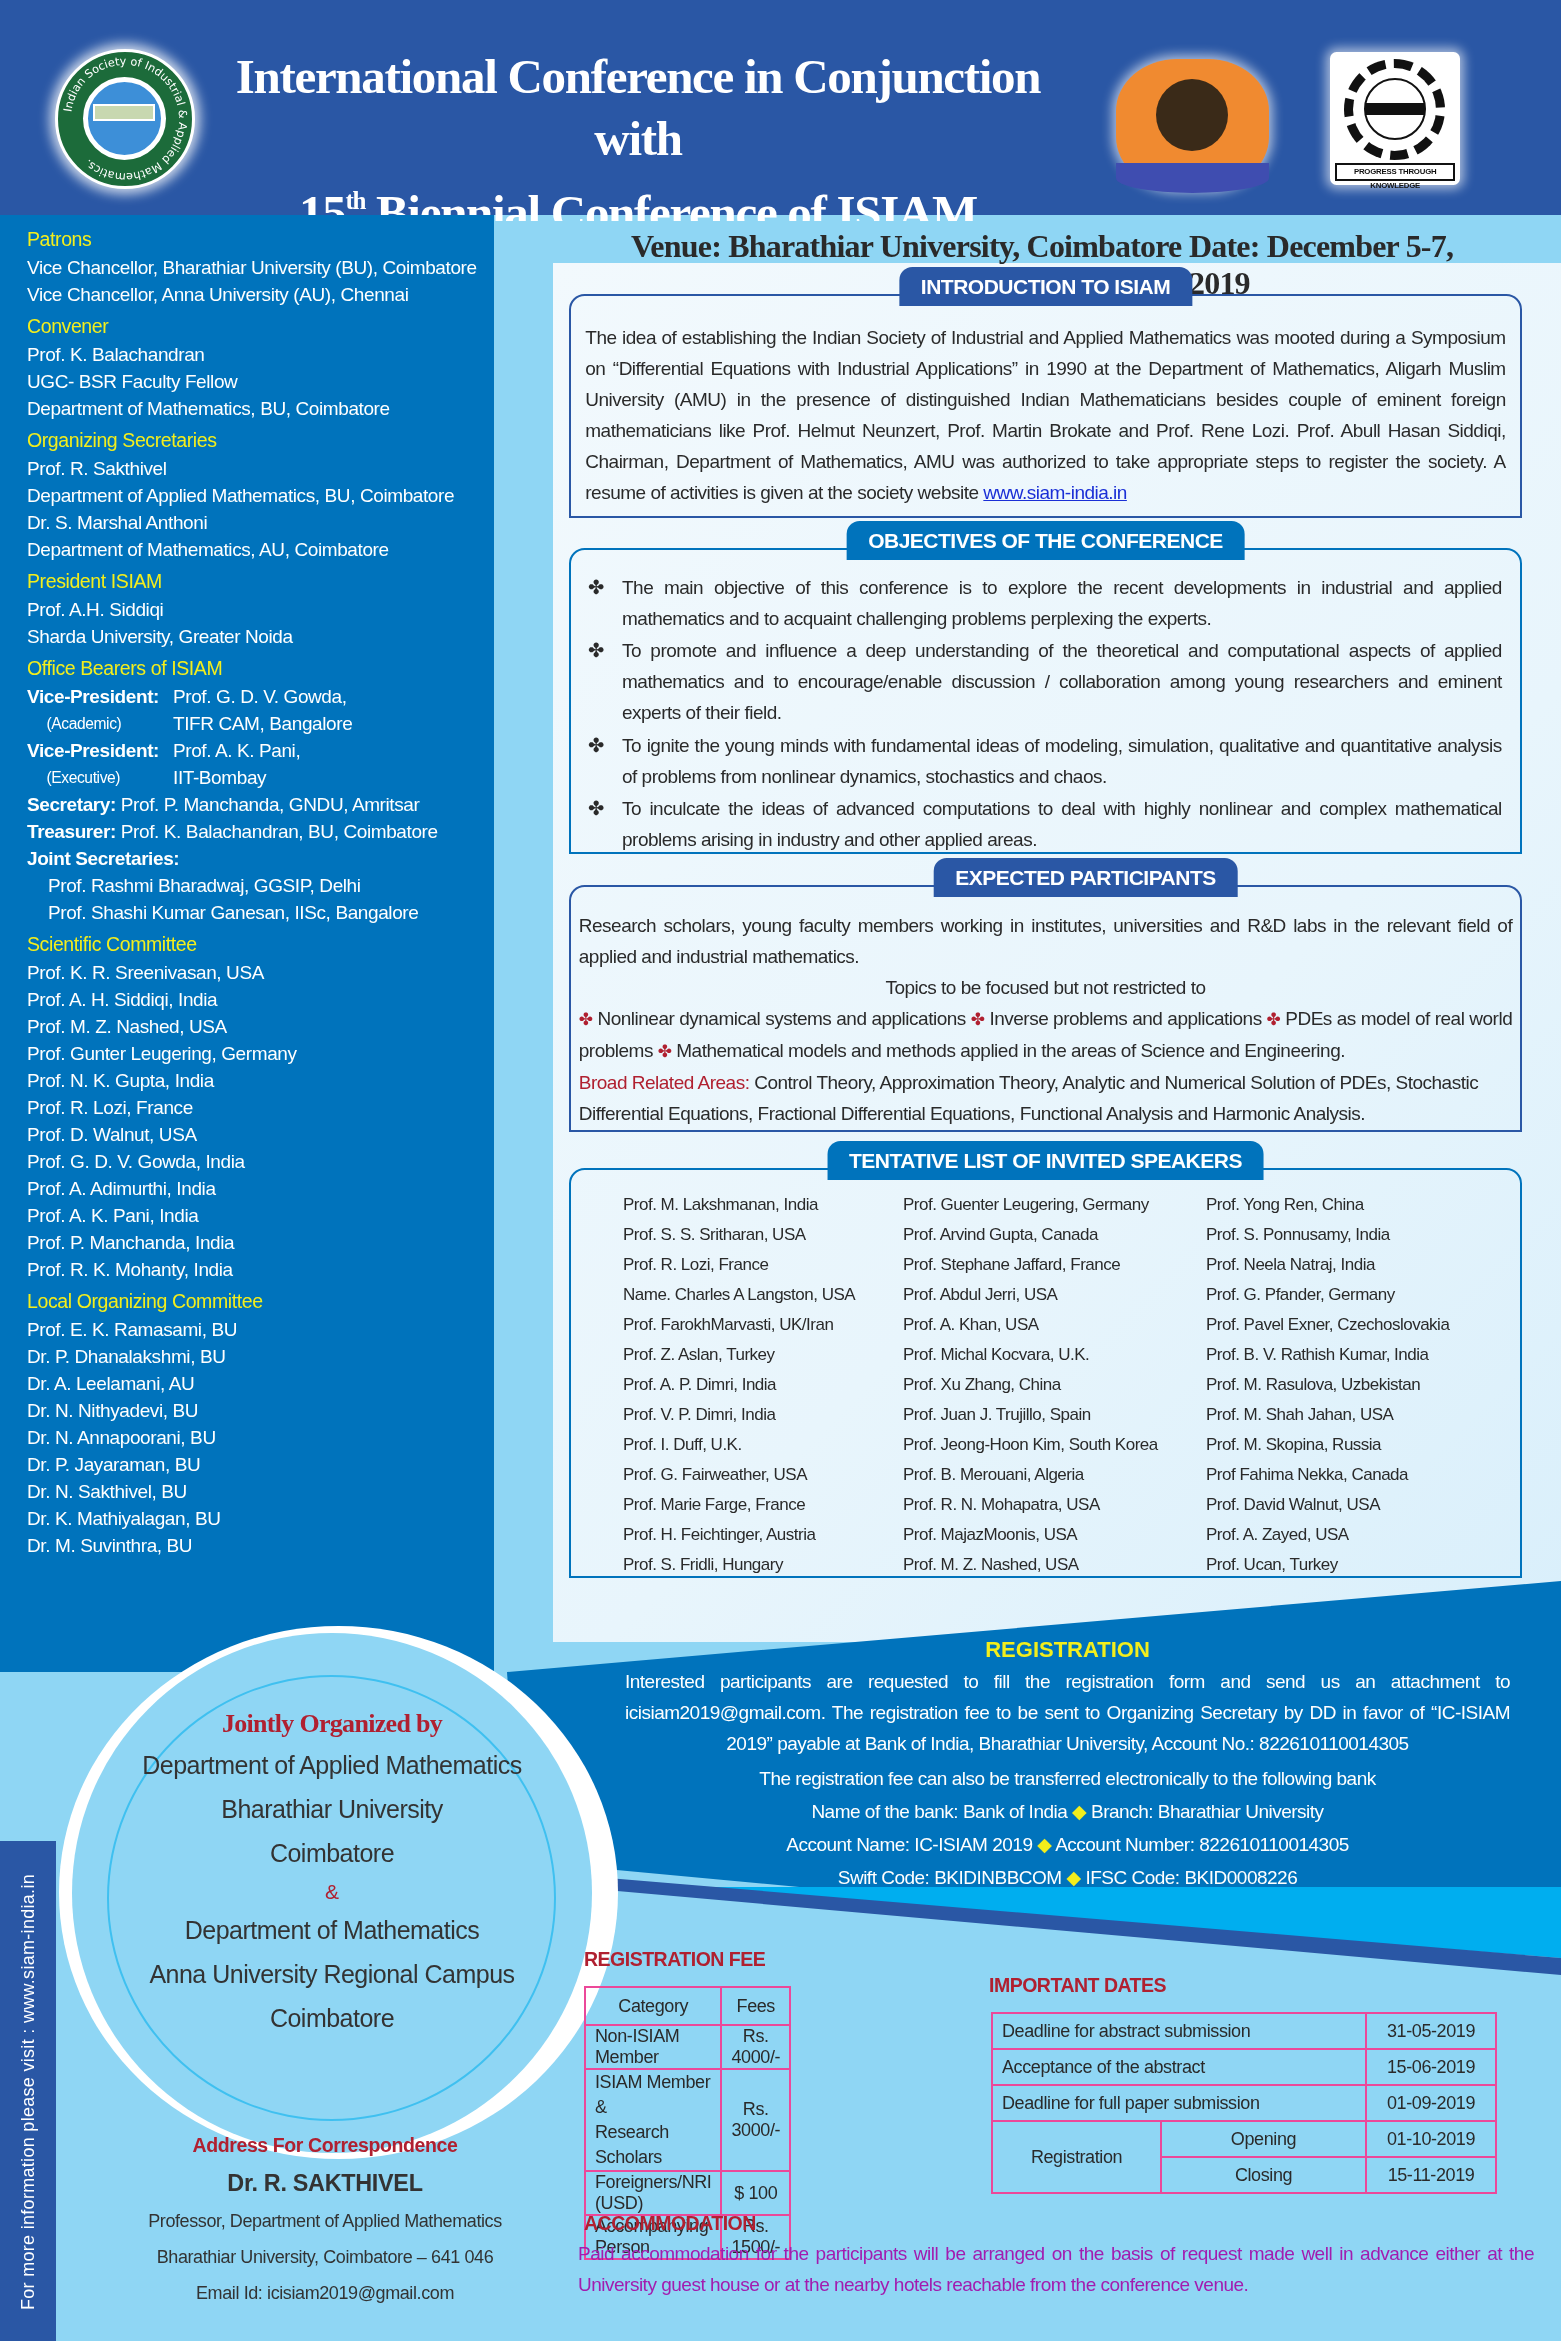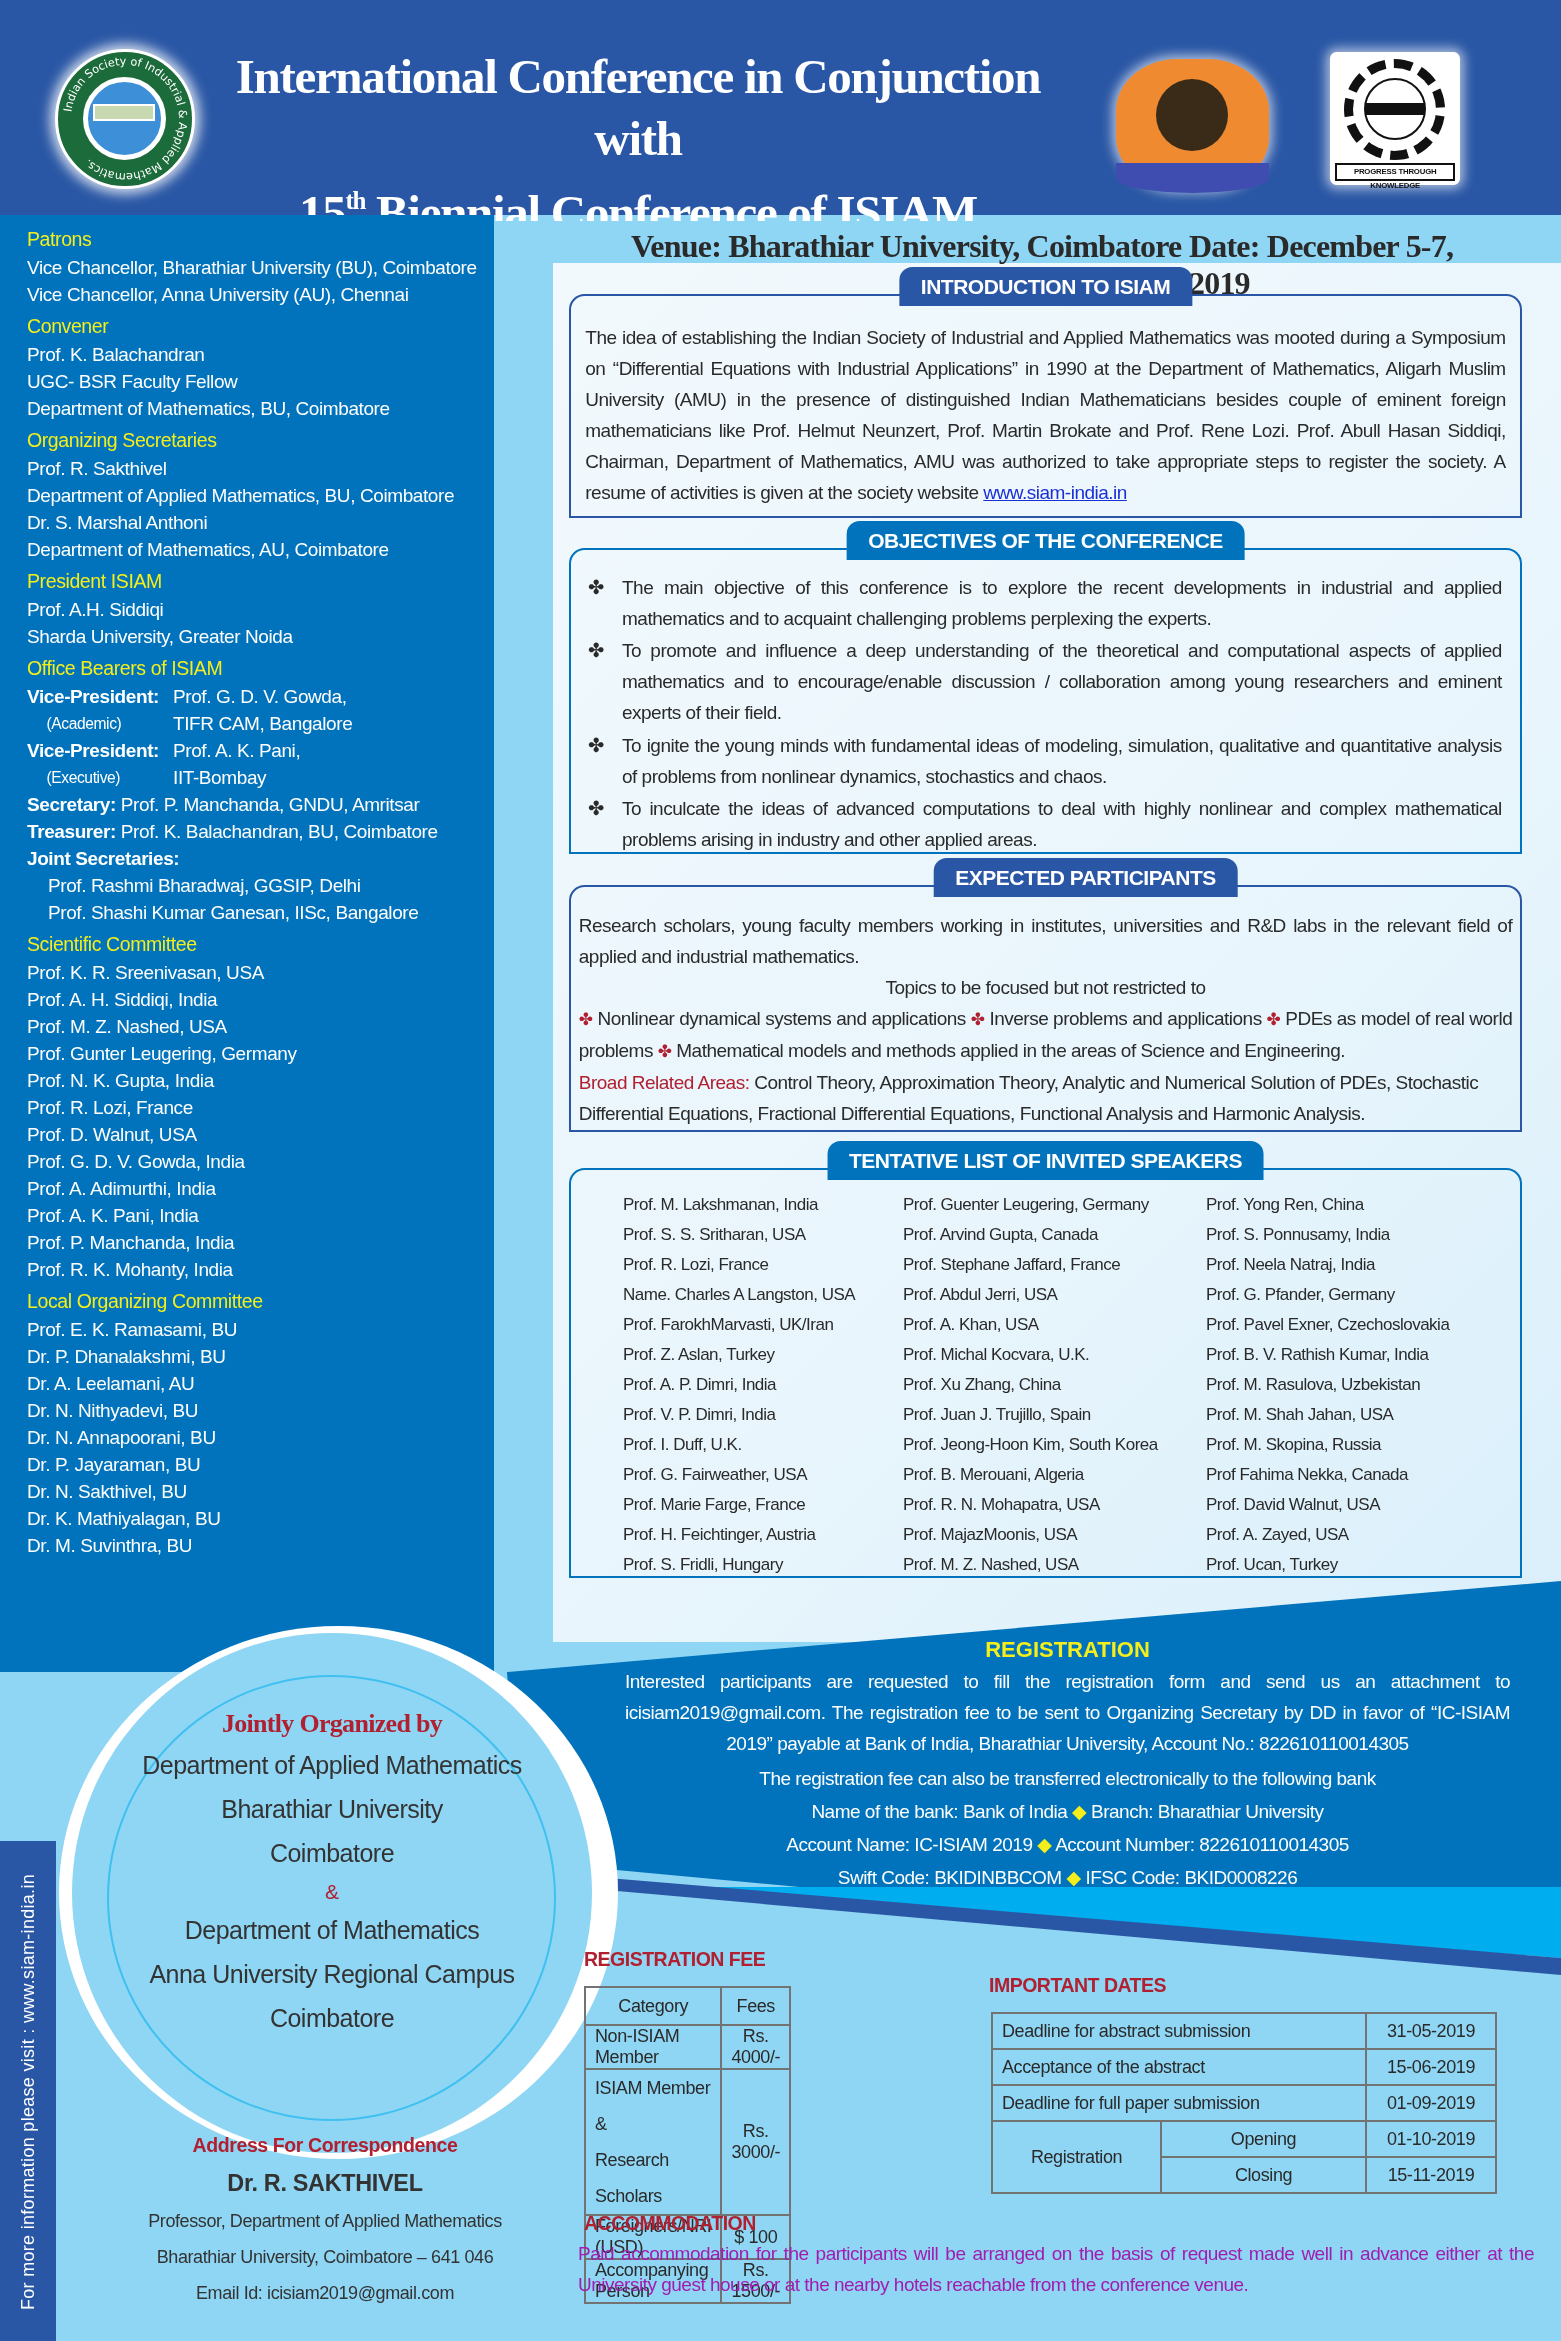--- a/index.html
+++ b/index.html
@@ -167,21 +167,21 @@
   .org .amp { color: #b02030; font-size: 21px; line-height: 33px; }
 
   .corr { position: absolute; left: 78px; top: 2127px; width: 494px; text-align: center; color: #333; }
   .corr .ch { color: #b02030; font-weight: bold; font-size: 19.5px; line-height: 36px; letter-spacing: -0.4px; }
   .corr .cn { font-weight: bold; font-size: 23.4px; line-height: 40px; letter-spacing: -0.3px; }
   .corr .cl { font-size: 18px; line-height: 36px; letter-spacing: -0.4px; }
 
   
   .sec-title { position: absolute; color: #b02030; font-weight: bold; font-size: 19.5px; letter-spacing: -0.5px; }
   table.t { position: absolute; border-collapse: collapse; font-size: 18px; color: #2a2a2a; letter-spacing: -0.4px; }
-  table.t td { border: 2px solid #737373; padding: 0 9px; }
+  table.t td { border: 2px solid #ec4899; padding: 0 9px; }
   table.t td.c { text-align: center; }
   .acc-text { position: absolute; left: 578px; top: 2238px; width: 956px; font-size: 19px; line-height: 31px; letter-spacing: -0.5px; color: #a21caf; text-align: justify; }
 </style>
 </head>
 <body>
 
 <div class="header">
   <div class="logo logo-isiam">
     <svg class="ring-text" viewBox="0 0 203 203">
       <defs>
@@ -415,21 +415,21 @@
   <tbody>
     <tr style="height:38px;">
         <td class="c" style="width:276px;">Category</td>
         <td class="c" style="width:117px;">Fees</td>
       </tr>
     <tr style="height:36px;">
         <td>Non-ISIAM Member</td>
         <td class="c">Rs. 4000/-</td>
       </tr>
     <tr style="height:61px;">
-        <td style="line-height:36px;">
+        <td style="line-height:25px;">
           <div>ISIAM Member &amp;</div>
           <div>Research Scholars</div>
         </td>
         <td class="c">Rs. 3000/-</td>
       </tr>
     <tr style="height:36px;">
         <td>Foreigners/NRI (USD)</td>
         <td class="c">$ 100</td>
       </tr>
     <tr style="height:36px;">

